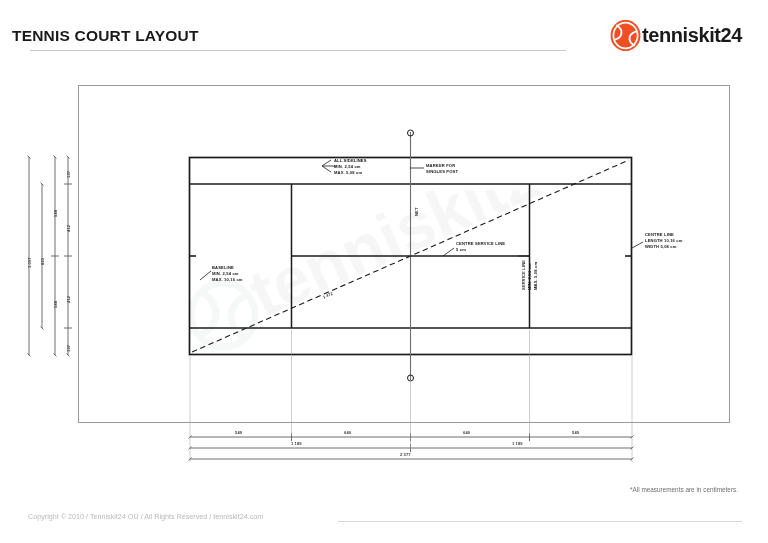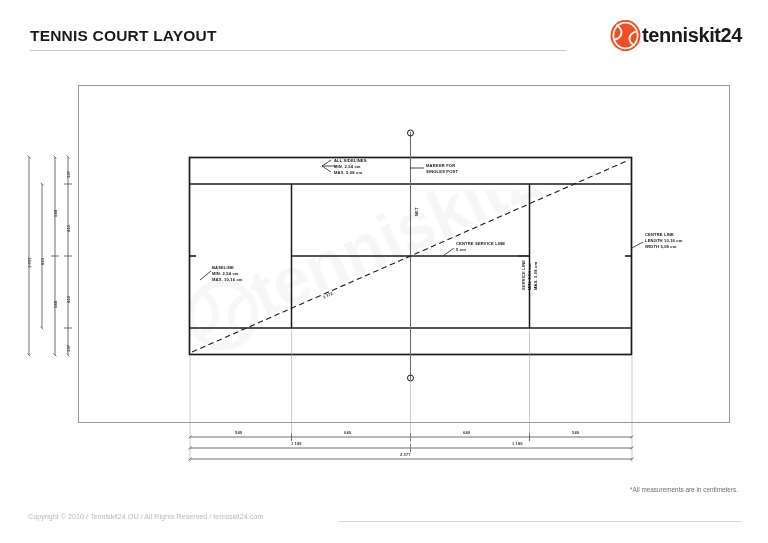--- a/index.html
+++ b/index.html
@@ -12,21 +12,21 @@
   }
   #page {
     position: relative;
     width: 768px; height: 543px;
     background: #ffffff;
   }
 
   
   #header-title {
     position: absolute;
-    left: 30px; top: 27px;
+    left: 12px; top: 27px;
     font-size: 15.5px;
     font-weight: bold;
     letter-spacing: 0.2px;
     color: #1a1a1a;
     white-space: nowrap;
   }
   #title-rule {
     position: absolute;
     left: 30px; top: 50px;
     width: 536px; height: 1px;

